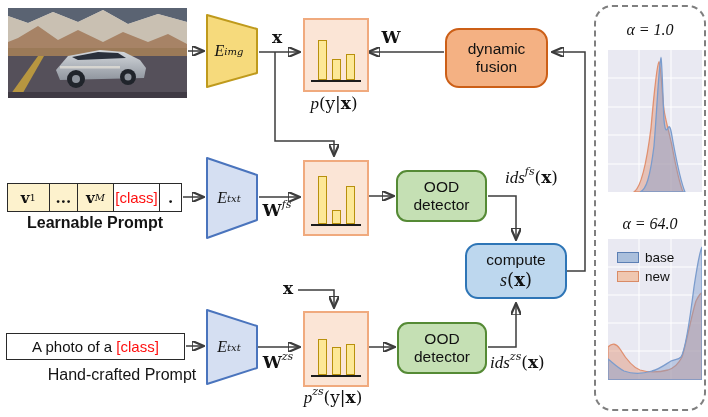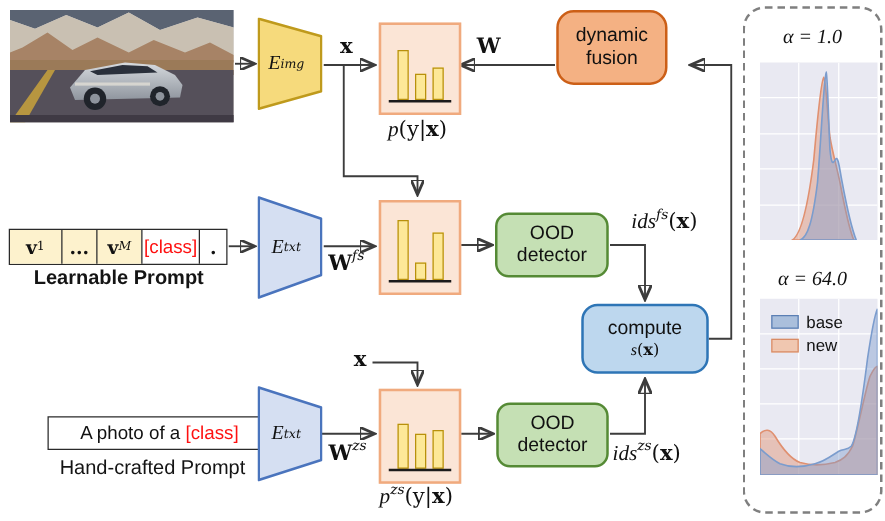--- a/index.html
+++ b/index.html
@@ -51,21 +51,21 @@
   .ood{background:var(--ood-fill);border:2px solid var(--ood-border);border-radius:11px;}
   .compute{background:var(--compute-fill);border:2px solid var(--compute-border);border-radius:13px;align-items:center;}
 
   
   .ptable{position:absolute;z-index:2;display:flex;border:1.6px solid #2a2a2a;box-sizing:border-box;background:#fff;}
   .ptable .cell{display:flex;align-items:center;justify-content:center;box-sizing:border-box;font-size:15px;}
   .ptable .cell + .cell{border-left:1.6px solid #2a2a2a;}
   .cell.yellow{background:#fdf2cd;}
   .cell .mbx{font-size:15px;}
   .classred{color:var(--class-token-red);}
-  .pbox{position:absolute;z-index:2;border:1.7px solid #2a2a2a;background:#fff;display:flex;align-items:center;justify-content:center;font-size:15px;box-sizing:border-box;white-space:nowrap;margin-left:32px;}
+  .pbox{position:absolute;z-index:2;border:1.7px solid #2a2a2a;background:#fff;display:flex;align-items:center;justify-content:center;font-size:15px;box-sizing:border-box;white-space:nowrap;}
   .caption{position:absolute;z-index:2;font-size:16px;text-align:center;white-space:nowrap;color:#141414;}
 
   
   .panel{position:absolute;left:594px;top:5px;width:112px;height:406px;border:2px dashed var(--panel-border);
          border-radius:18px;z-index:2;box-sizing:border-box;}
   .ptitle{position:absolute;left:0;width:100%;text-align:center;font-size:16px;white-space:nowrap;}
   .plot{position:absolute;left:12px;width:94px;background:var(--plot-bg);}
   .plot svg{position:absolute;left:0;top:0;}
   .grid{stroke:#ffffff;stroke-width:1;}
   .curve-base{fill:var(--base-series);fill-opacity:.42;stroke:var(--base-series);stroke-width:1.3;}
@@ -154,21 +154,21 @@
         <div class="bar" style="height: 26px;"></div>
       </div>
     <div class="baseline"></div>
   </div>
   <div class="mlabel" style="left:298px;top:92px;width:72px;">
     <span class="mi">p</span><sup class="s"></sup><span class="mr">(y|</span><span class="mbx">x</span><span class="mr">)</span>
   </div>
 
   <div class="mlabel mbx" style="left:378px;top:27px;width:26px;">W</div>
 
-  <div class="rnode fusion node" style="left:445px;top:8px;width:89px;height:60px;">
+  <div class="rnode fusion node" style="left:445px;top:28px;width:103px;height:60px;">
     <span>dynamic</span>
     <span>fusion</span>
   </div>
 
   <div class="ptable node" style="left:7px;top:183px;width:175px;height:29px;">
     <div class="cell yellow" style="width:41px;">
         <span class="mbx">v</span>
         <sub class="s" style="font-style:normal;">1</sub>
       </div>
     <div class="cell yellow" style="width:29px;">
@@ -212,21 +212,21 @@
     <span>OOD</span>
     <span>detector</span>
   </div>
 
   <div class="mlabel" style="left:493px;top:166px;margin-left:12px;">
     <span class="mi">ids</span><sup class="s">fs</sup><span class="mr">(</span><span class="mbx">x</span><span class="mr">)</span>
   </div>
 
   <div class="rnode compute node" style="left:465px;top:243px;width:102px;height:56px;">
     <span>compute</span>
-    <span style="font-size:13px;"><span class="mi">s</span><span class="mr">(</span><span class="mbx">x</span><span class="mr">)</span></span>
+    <span style="font-size:18px;"><span class="mi">s</span><span class="mr">(</span><span class="mbx">x</span><span class="mr">)</span></span>
   </div>
 
   <div class="mlabel mbx" style="left:277px;top:278px;width:22px;">x</div>
 
   <div class="pbox node" style="left:6px;top:333px;width:179px;height:27px;">
     <span>A photo of a</span>&nbsp;<span class="classred">[class]</span>
   </div>
   <div class="caption" style="left:0px;top:366px;width:196px;margin-left:24px;">Hand-crafted Prompt</div>
 
   <div class="trap trap-txt node" style="left:206px;top:308px;width:52px;height:78px;">

